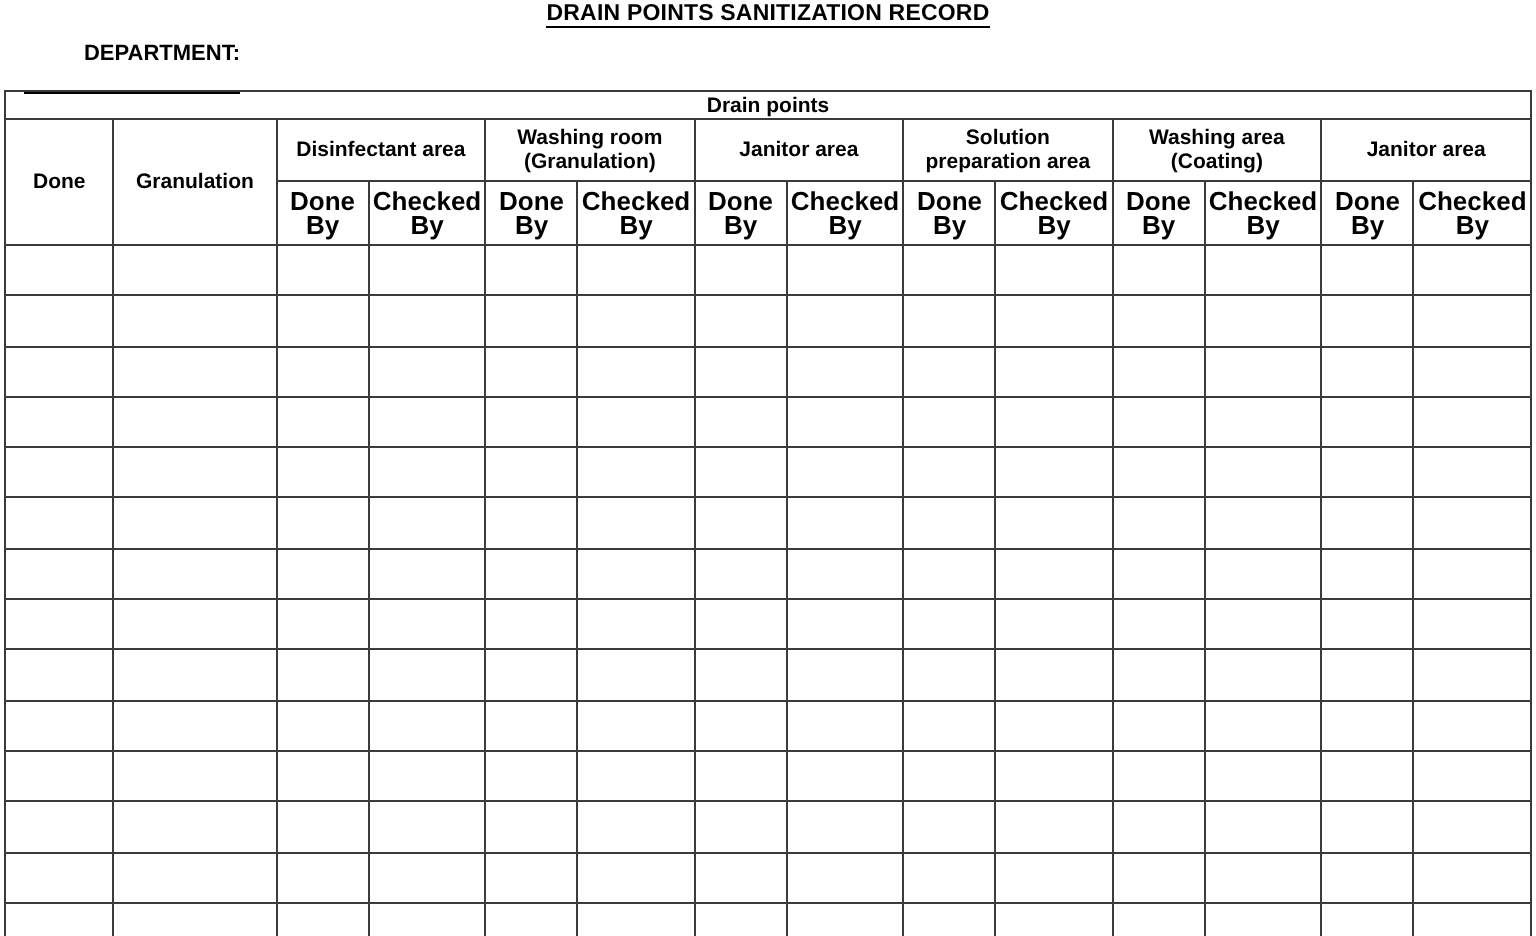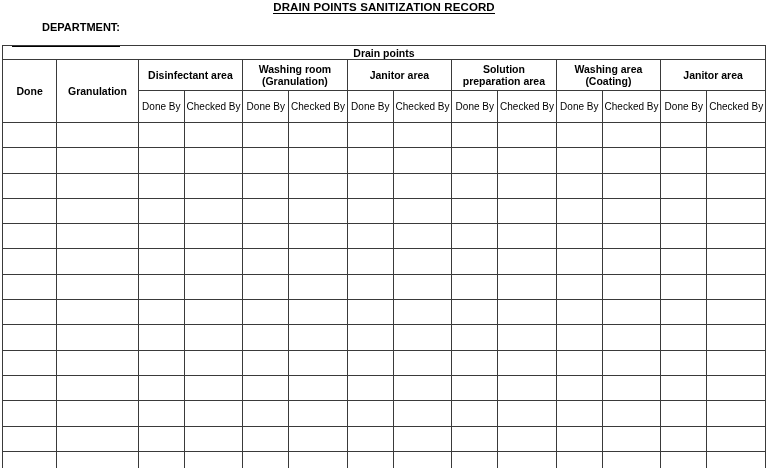--- a/index.html
+++ b/index.html
@@ -91,22 +91,22 @@
     height: 13px;
     font-size: 10.5px;
   }
   .row-areas th {
     height: 30px;
     font-size: 10.5px;
     padding: 0 1px;
   }
   .row-sub th {
     height: 31px;
-    font-weight: normal;
-    font-size: 10px;
+    font-weight: bold;
+    font-size: 13px;
     padding: 0 1px;
   }
   .grid tbody td {
     height: 24.3px;
   }
   .grid .cell-date   { width: 54px; }
   .grid .cell-disinf { width: 81px; }
   .grid .cell-done   { width: 46px; }
   .grid .cell-check  { width: 58px; }
 </style>

